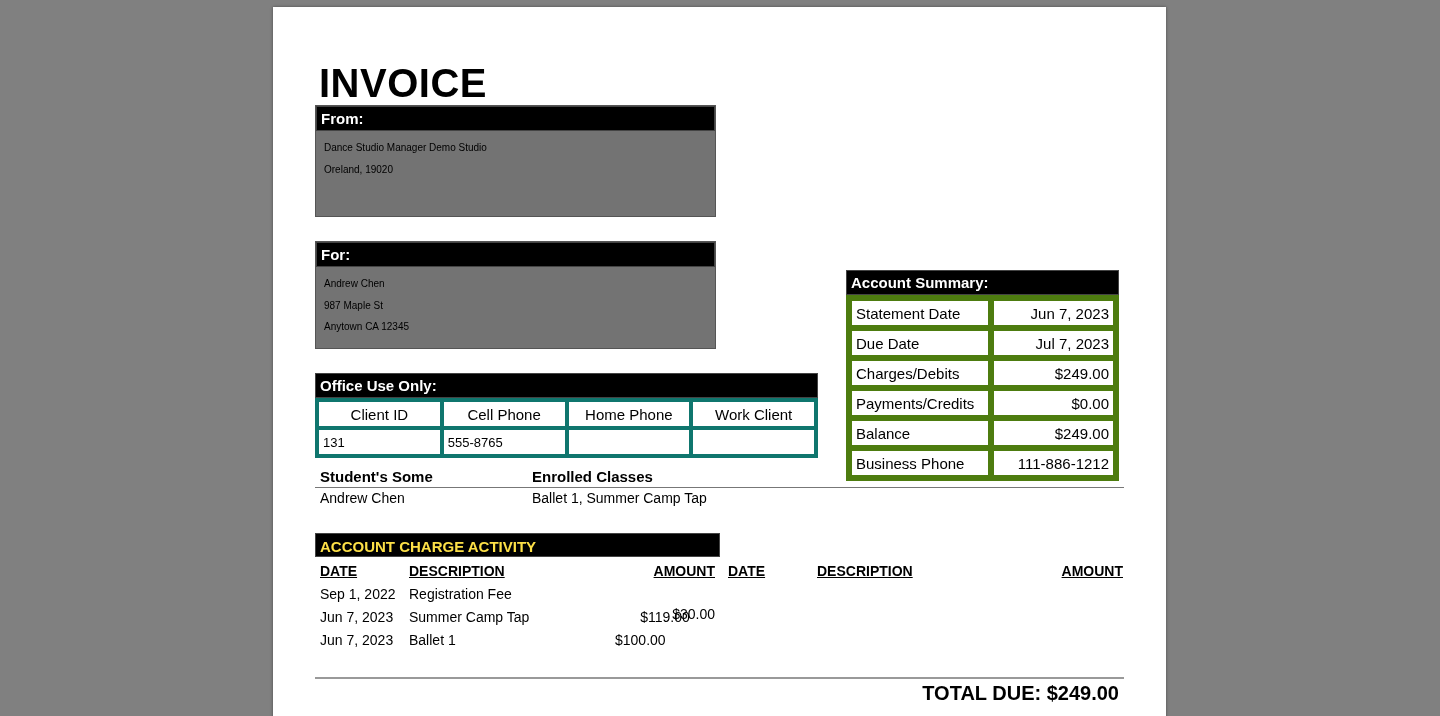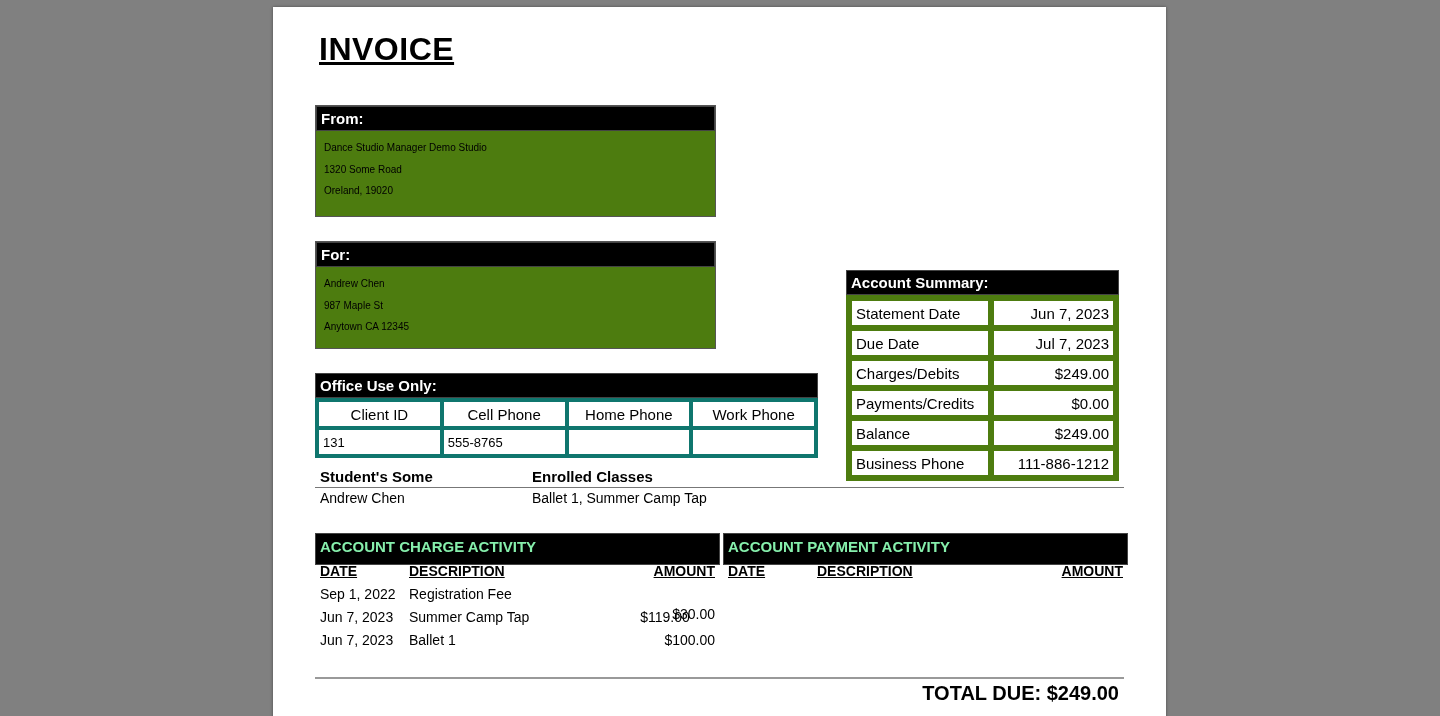--- a/index.html
+++ b/index.html
@@ -1,51 +1,50 @@
 <!DOCTYPE html>
 <html><head>
 <meta charset="utf-8">
 <style>
   html, body { margin:0; padding:0; }
   body { width:1440px; height:716px; background:#808080; position:relative; overflow:hidden;
          font-family:"Liberation Sans", sans-serif; color:#000; }
   .page { position:absolute; left:273px; top:7px; width:893px; height:720px; background:#fff;
           box-shadow:0 0 3px rgba(0,0,0,0.4); }
   .abs { position:absolute; }
-  .title { left:46px; top:24px; font-size:32px; font-weight:bold; letter-spacing:0.5px;text-decoration:underline; }
-  .box { border:1px solid #555; background:#4d7c0f; }
+  .title { left:46px; top:54px; font-size:40px; font-weight:bold; letter-spacing:0.5px; }
+  .box { border:1px solid #555; background:#737373; }
   .box-head { background:#000; color:#fff; font-weight:bold; font-size:15px; height:25px; line-height:24px;
               padding-left:4px; border:1px solid #444; box-sizing:border-box; }
   .box-body { padding:6px 8px; font-size:10px; line-height:21.5px; }
   table { border-collapse:collapse; }
   .office td { border:4px solid #0f766e; font-size:15px; height:24px; padding:0 4px; }
   .office .hdr td { text-align:center; }
   .office .val td { font-size:13px; }
   .summary td { border:6px solid #4d7c0f; font-size:15px; height:24px; padding:0 4px; }
   .summary td.r { text-align:right; }
   .stud-head { font-size:15px; font-weight:bold; }
   .stud-val { font-size:14px; }
-  .act-head { background:#000; color:#86efac; font-weight:bold; font-size:15px; height:32px; line-height:25px;
+  .act-head { background:#000; color:#fde047; font-weight:bold; font-size:15px; height:24px; line-height:25px;
               padding-left:4px; box-sizing:border-box; border:1px solid #444; }
   .col-h { font-size:14px; font-weight:bold; text-decoration:underline; }
   .row { font-size:14px; }
   .total { font-size:20px; font-weight:bold; }
 </style>
 </head>
 <body>
 
 <div class="page">
 
   <div class="abs title">INVOICE</div>
 
   <div class="abs box" style="left:42px; top:98px; width:399px; height:110px;">
     <div class="box-head">From:</div>
     <div class="box-body">
       <div>Dance Studio Manager Demo Studio</div>
-      <div>1320 Some Road</div>
       <div>Oreland, 19020</div>
     </div>
   </div>
 
   <div class="abs box" style="left:42px; top:234px; width:399px; height:106px;">
     <div class="box-head">For:</div>
     <div class="box-body">
       <div>Andrew Chen</div>
       <div>987 Maple St</div>
       <div>Anytown CA 12345</div>
@@ -53,21 +52,21 @@
   </div>
 
   <div class="abs" style="left:42px; top:366px; width:503px;">
     <div class="box-head">Office Use Only:</div>
     <table class="office" style="width:503px;">
       <tbody>
           <tr class="hdr">
         <td style="width:25%">Client ID</td>
         <td style="width:25%">Cell Phone</td>
         <td style="width:25%">Home Phone</td>
-        <td style="width:25%">Work Phone</td>
+        <td style="width:25%">Work Client</td>
       </tr>
       <tr class="val">
         <td>131</td>
         <td>555-8765</td>
         <td></td>
         <td></td>
       </tr>
     </tbody>
       </table>
   </div>
@@ -118,23 +117,22 @@
   <div class="abs row" style="left:47px; top:579px;">Sep 1, 2022</div>
   <div class="abs row" style="left:136px; top:579px;">Registration Fee</div>
   <div class="abs row" style="left:342px; top:579px; width:100px; text-align:right;margin-top:20px;">$30.00</div>
 
   <div class="abs row" style="left:47px; top:602px;">Jun 7, 2023</div>
   <div class="abs row" style="left:136px; top:602px;">Summer Camp Tap</div>
   <div class="abs row" style="left:342px; top:602px; width:100px; text-align:center;">$119.00</div>
 
   <div class="abs row" style="left:47px; top:625px;">Jun 7, 2023</div>
   <div class="abs row" style="left:136px; top:625px;">Ballet 1</div>
-  <div class="abs row" style="left:342px; top:625px; width:100px; text-align:right;">$100.00</div>
+  <div class="abs row" style="left:342px; top:625px; width:100px; ">$100.00</div>
 
-  <div class="abs act-head" style="left:450px; top:526px; width:405px;">ACCOUNT PAYMENT ACTIVITY</div>
   <div class="abs col-h" style="left:455px; top:556px;">DATE</div>
   <div class="abs col-h" style="left:544px; top:556px;">DESCRIPTION</div>
   <div class="abs col-h" style="left:750px; top:556px; width:100px; text-align:right;">AMOUNT</div>
 
   <div class="abs" style="left:42px; top:670px; width:809px; height:2px; background:#999;"></div>
   <div class="abs total" style="left:546px; top:675px; width:300px; text-align:right;">TOTAL DUE: $249.00</div>
 
 </div>
 
 </body></html>

